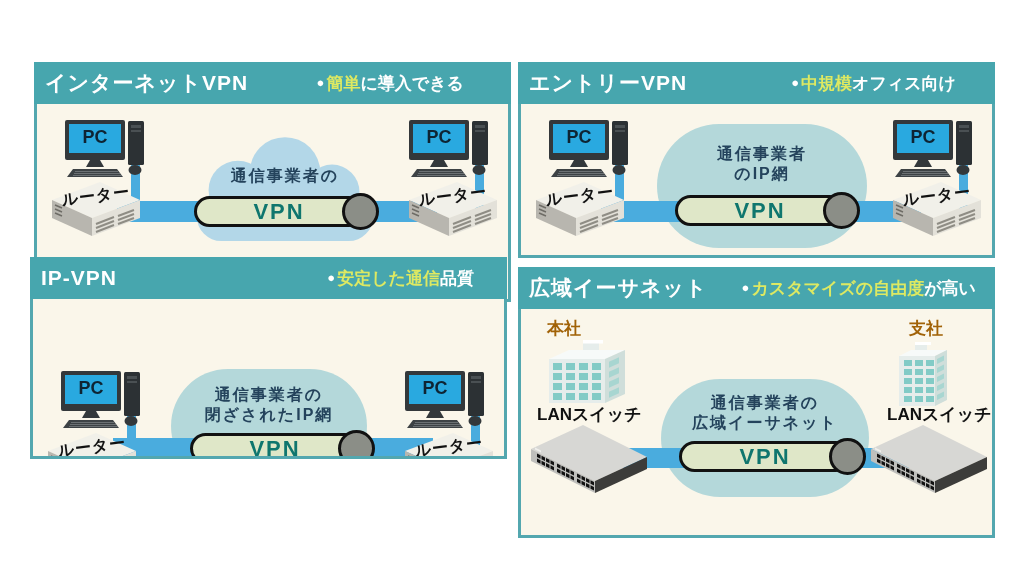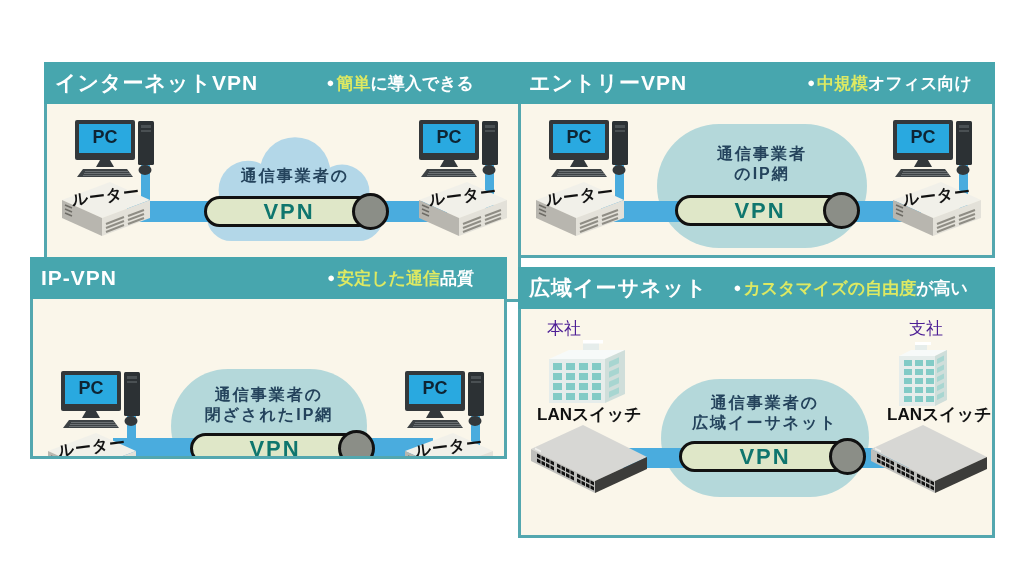--- a/index.html
+++ b/index.html
@@ -2,33 +2,33 @@
 <html><head>
 <meta charset="utf-8">
 <style>
   html,body{margin:0;padding:0;}
   body{
     width:1024px;height:576px;background:#ffffff;
     font-family:"Liberation Sans","DejaVu Sans",sans-serif;
     position:relative;overflow:hidden;
   }
   .panel{position:absolute;width:477px;}
-  .p1{left:44px;top:62px;height:240px;}
+  .p1{left:34px;top:62px;height:240px;}
   .p2{left:518px;top:62px;height:196px;}
   .p3{left:30px;top:257px;height:202px;}
   .p4{left:518px;top:267px;height:271px;}
 
   .phead{height:42px;background:#47a6ae;display:flex;align-items:center;
          padding:0 11px;box-sizing:border-box;}
   .ptitle{color:#ffffff;font-weight:bold;font-size:21px;letter-spacing:1px;white-space:nowrap;}
   .psub{margin-left:auto;font-weight:bold;font-size:17px;color:#ffffff;white-space:nowrap;}
   .p1 .psub{margin-right:36px;}
-  .p2 .psub{margin-right:12px;}
+  .p2 .psub{margin-right:28px;}
   .p3 .psub{margin-right:22px;}
-  .p4 .psub{margin-right:16px;}
+  .p4 .psub{margin-right:8px;}
   .hl{color:#dde962;}
   .bullet{font-size:13px;vertical-align:2px;margin-right:2px;}
 
   .pbody{position:relative;background:#faf6ea;border:3px solid #53a7af;border-top:none;
          height:calc(100% - 42px);box-sizing:border-box;overflow:hidden;}
 
   
   .cloudsvg{position:absolute;left:150px;top:30px;width:196px;height:120px;z-index:1;}
   .blob{position:absolute;background:#b4d8da;z-index:1;}
   .p2 .blob{left:136px;top:20px;width:210px;height:124px;border-radius:62px;}
@@ -81,21 +81,21 @@
   .router-left{left:13px;} .router-right{left:370px;}
   .p1 .routersvg,.p2 .routersvg{top:74px;}
   .p3 .routersvg{top:130px;}
   .routerlabel{position:absolute;z-index:7;font-weight:bold;font-size:16px;color:#111111;
                transform:rotate(-7deg);width:86px;text-align:center;letter-spacing:1px;}
   .rl-left{left:16px;} .rl-right{left:373px;}
   .p1 .routerlabel,.p2 .routerlabel{top:82px;}
   .p3 .routerlabel{top:138px;}
 
   
-  .site-label{position:absolute;z-index:7;color:#4c1d95;font-weight:normal;font-size:17px;}
+  .site-label{position:absolute;z-index:7;color:#a16207;font-weight:bold;font-size:17px;}
   .site-left{left:26px;top:8px;}
   .site-right{left:388px;top:8px;}
   .bldgsvg{position:absolute;z-index:6;}
   .bldg-hq{left:26px;top:30px;width:84px;height:68px;}
   .bldg-branch{left:376px;top:28px;width:54px;height:74px;}
   .swlabel{position:absolute;z-index:7;color:#111111;font-weight:bold;font-size:17px;}
   .sw-left{left:16px;top:94px;}
   .sw-right{left:366px;top:94px;}
   .switchsvg{position:absolute;width:122px;height:80px;z-index:6;}
   .switch-left{left:8px;top:110px;}

